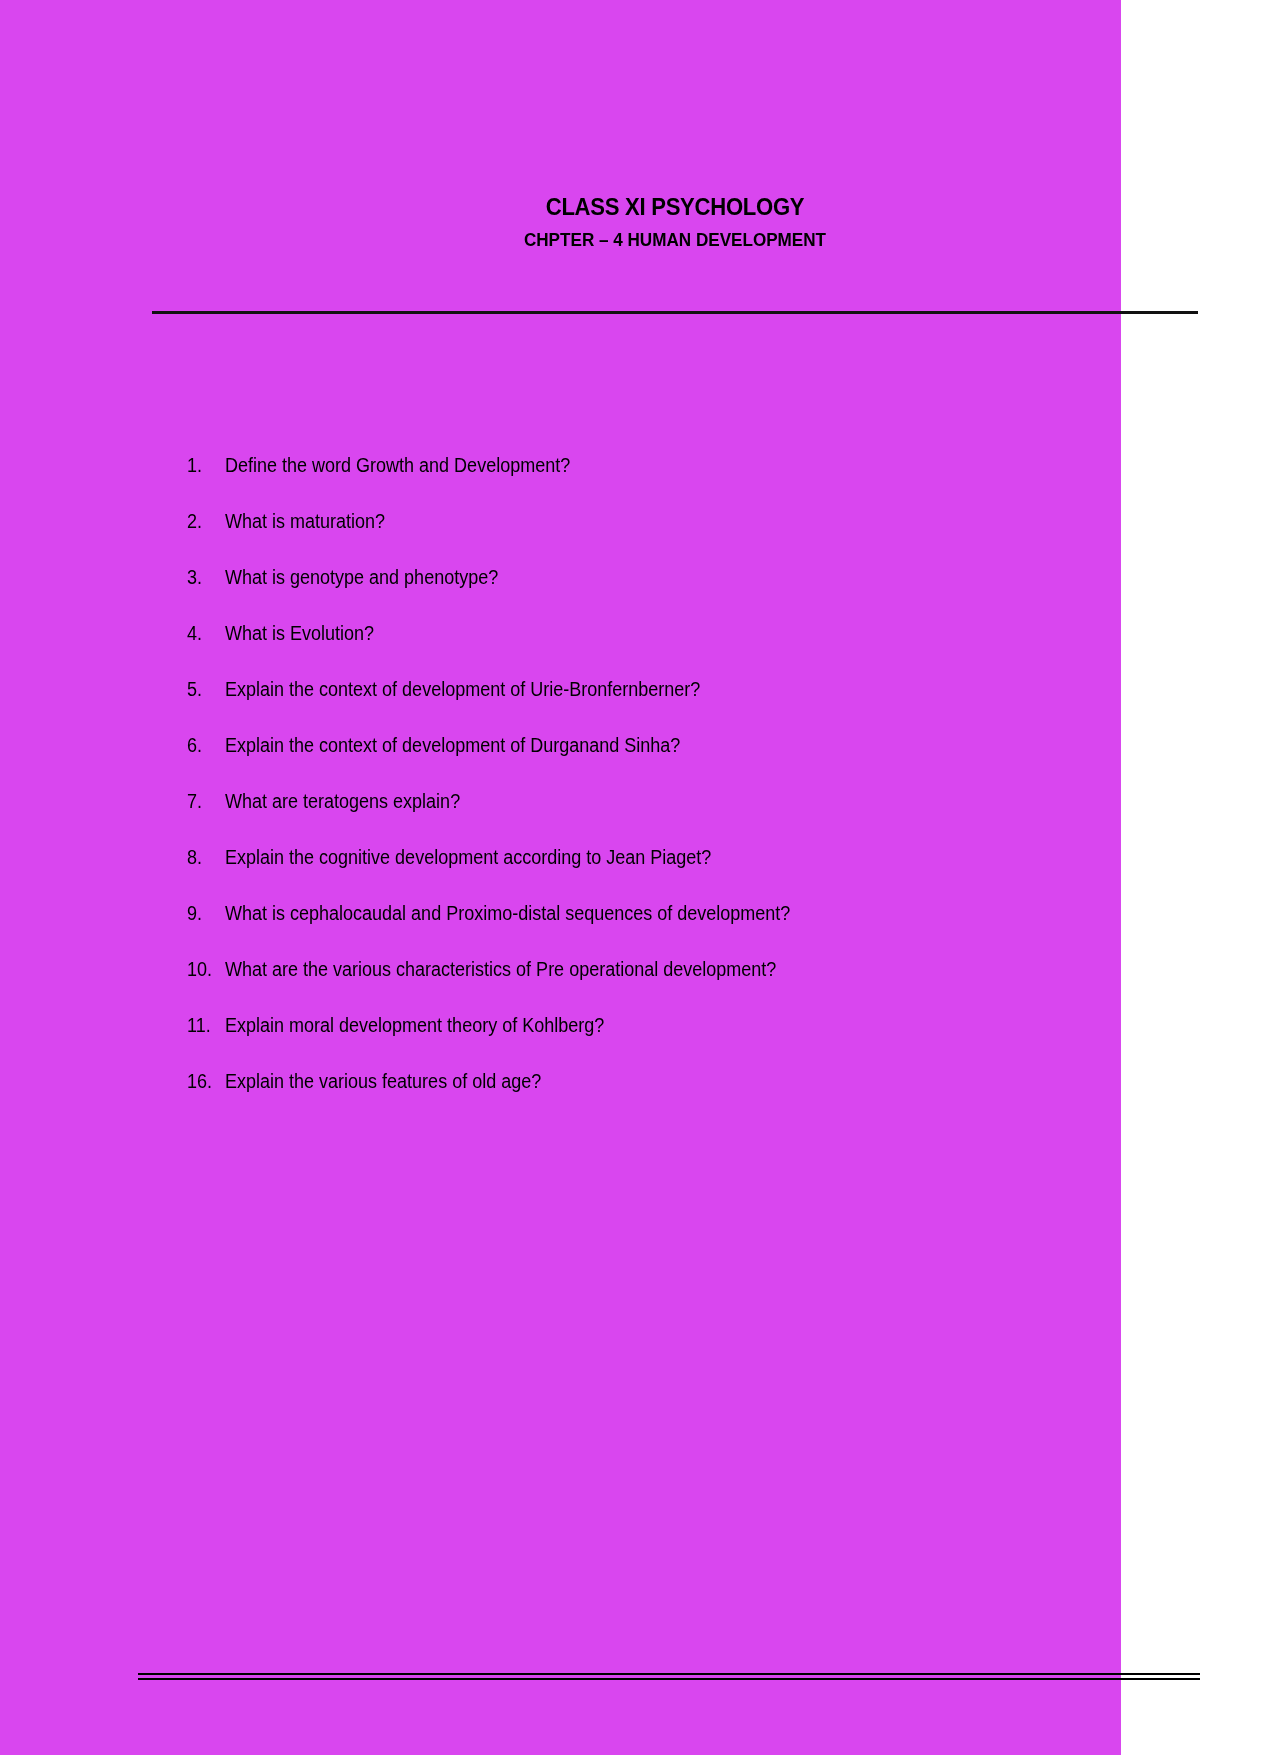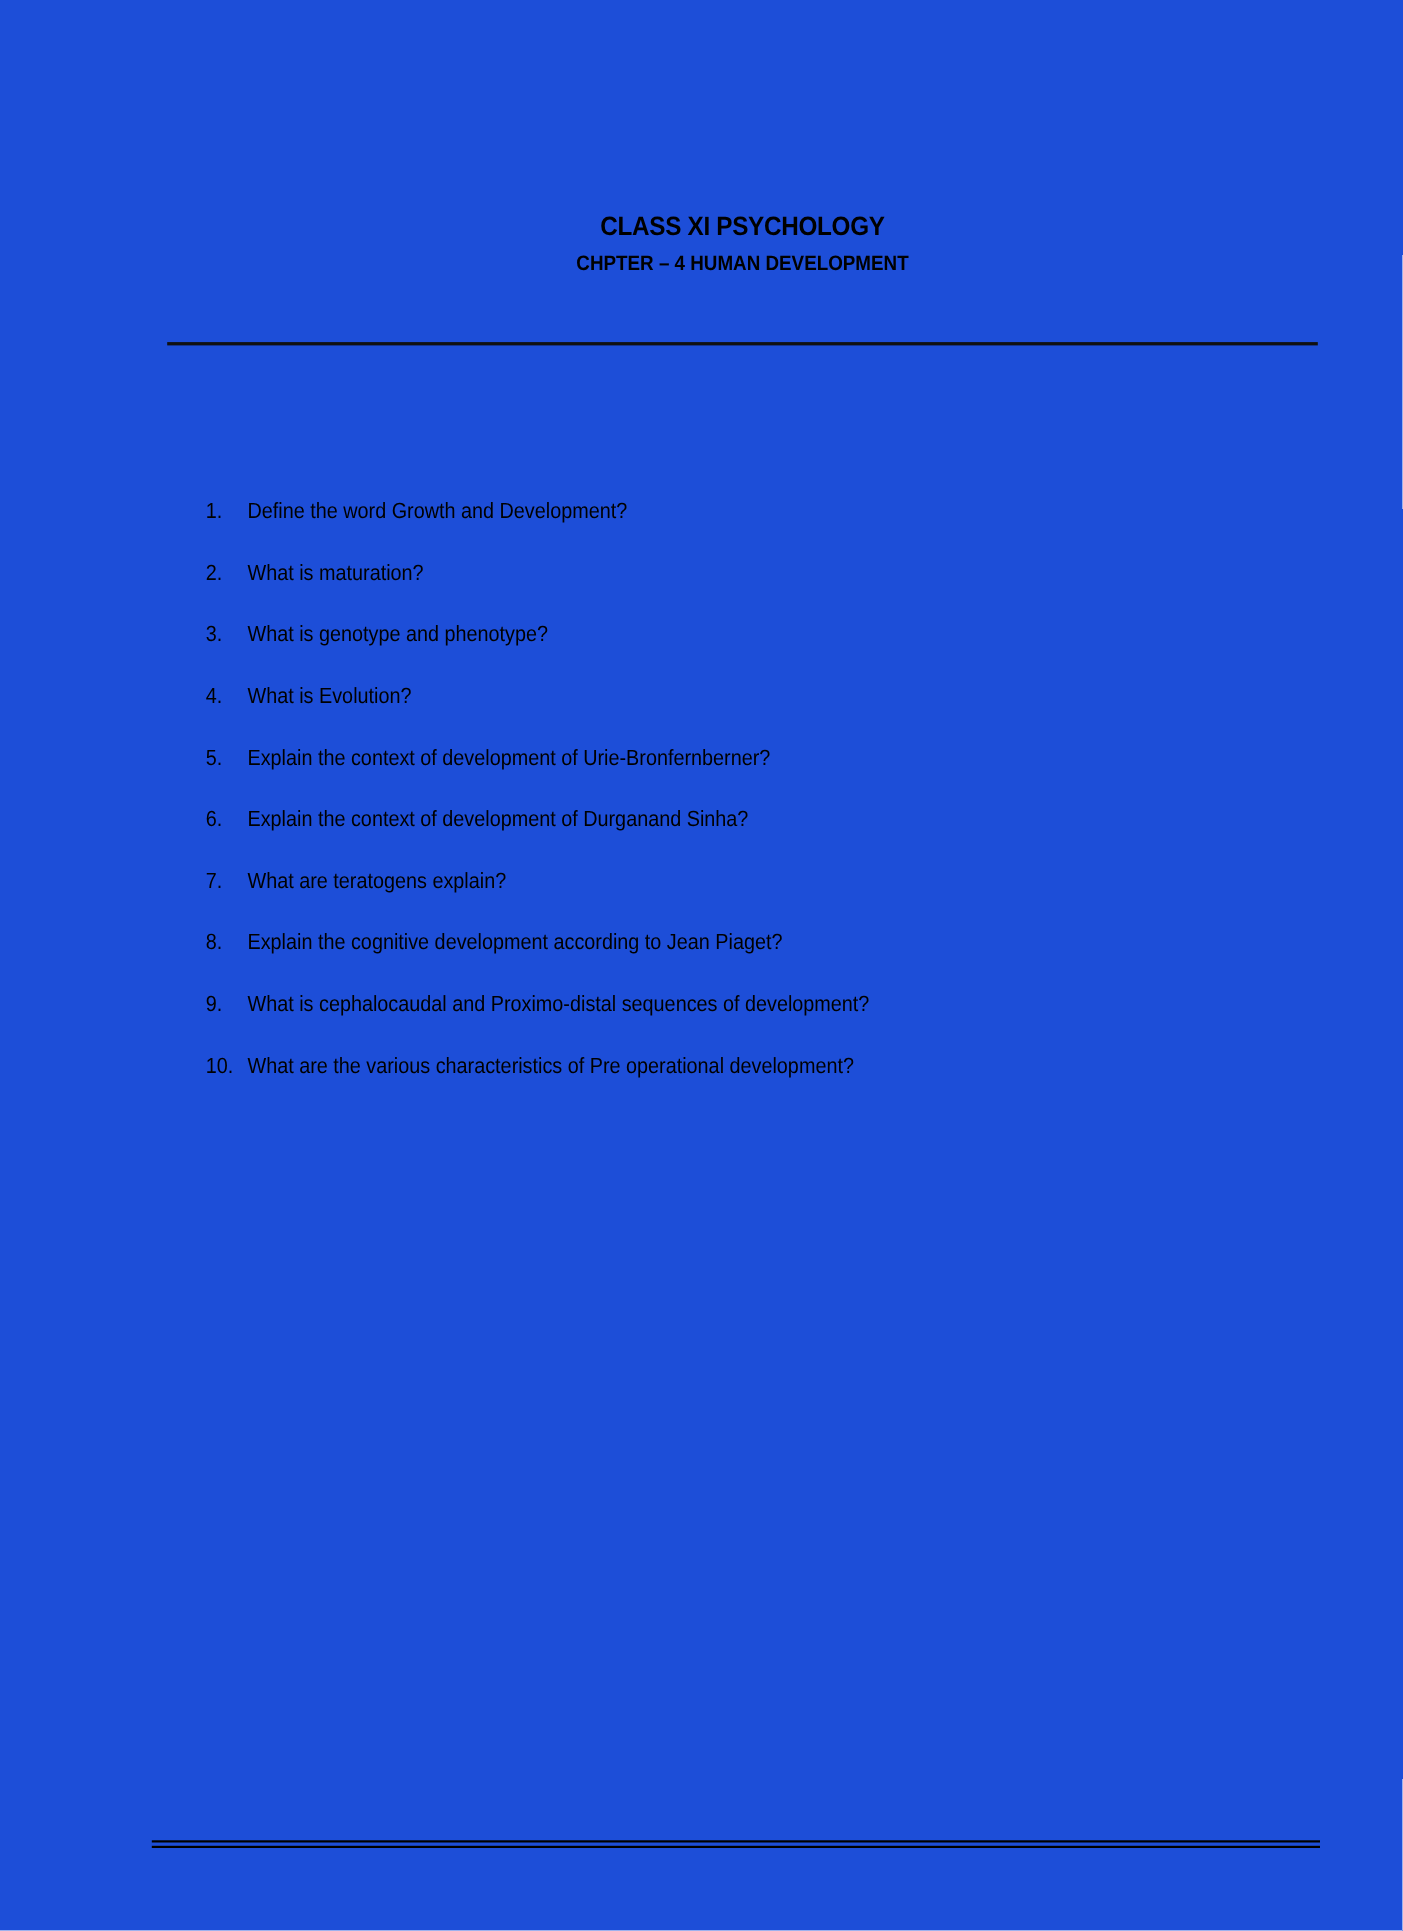--- a/index.html
+++ b/index.html
@@ -11,23 +11,23 @@
       width: 1275px;
       height: 1755px;
       position: relative;
       overflow: hidden;
       font-family: "Liberation Sans", "DejaVu Sans", sans-serif;
       color: #000000;
     }
     .page {
       position: absolute;
       left: 0; top: 0;
-      width: 1275px;
+      width: 1121px;
       height: 1755px;
-      background: #1d4ed8;
+      background: #d946ef;
     }
     .header-title {
       position: absolute;
       left: 0;
       width: 1350px;
       top: 192px;
       text-align: center;
       font-size: 24px;
       font-weight: bold;
       letter-spacing: -0.3px;
@@ -141,17 +141,25 @@
       <span class="question-text">Explain the cognitive development according to Jean Piaget?</span>
     </li>
     <li class="question-item">
       <span class="question-number">9.</span>
       <span class="question-text">What is cephalocaudal and Proximo-distal sequences of development?</span>
     </li>
     <li class="question-item">
       <span class="question-number">10.</span>
       <span class="question-text">What are the various characteristics of Pre operational development?</span>
     </li>
+    <li class="question-item">
+      <span class="question-number">11.</span>
+      <span class="question-text">Explain moral development theory of Kohlberg?</span>
+    </li>
+    <li class="question-item">
+      <span class="question-number">16.</span>
+      <span class="question-text">Explain the various features of old age?</span>
+    </li>
   </ol>
 
   <div class="footer-rule"></div>
 
 </div>
 
 </body></html>

